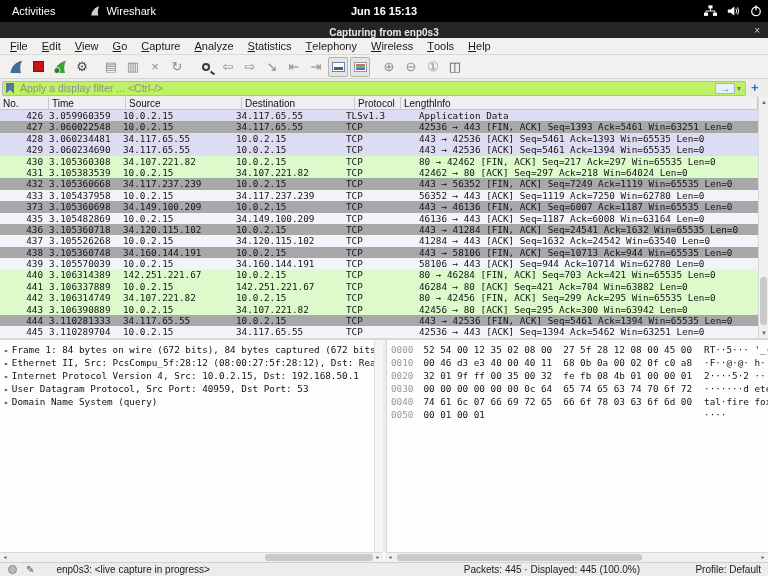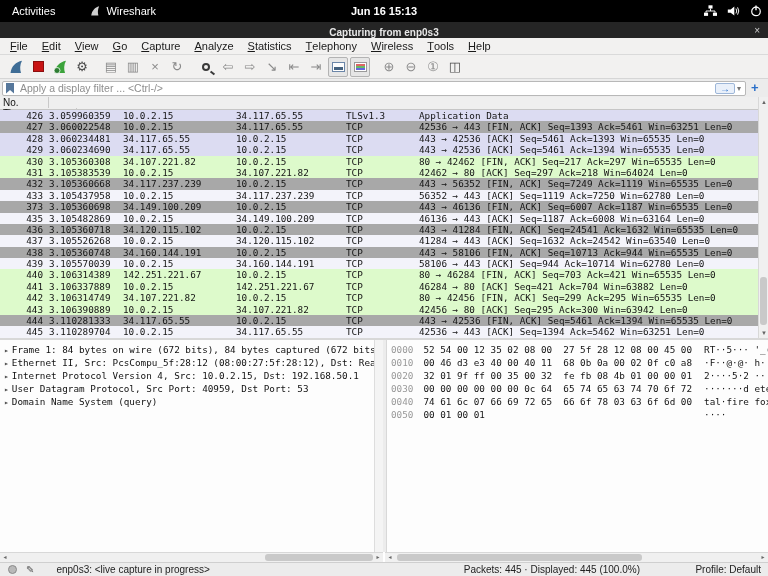--- a/index.html
+++ b/index.html
@@ -42,35 +42,35 @@
     transform:rotate(40deg);}
   .mini-screen{position:relative;width:13px;height:10px;border:1px solid #6b86a8;background:#fdfdfd;}
   .mini-screen::after{content:"";position:absolute;left:1px;right:1px;bottom:1px;height:3px;background:#44617e;}
   .mini-colors{width:13px;height:10px;border:1px solid #9a9a9a;background:#fff;display:flex;
     flex-direction:column;justify-content:space-between;padding:1px;}
   .mini-colors i{display:block;height:2px;}
 
   
   .filter-bar{position:absolute;left:0;top:79px;width:768px;height:18px;background:#ececec;
     display:flex;align-items:center;padding:0 2px;}
-  .filter-input-wrap{position:relative;flex:0 0 744px;height:15px;background:#ffffff;border:1px solid #b8b8b8;
+  .filter-input-wrap{position:relative;flex:0 0 744px;height:15px;background:#bef264;border:1px solid #b8b8b8;
     border-radius:2px;display:flex;align-items:center;}
   .bookmark{width:8px;height:11px;margin:0 4px 0 3px;background:#56779b;
     clip-path:polygon(0 0,100% 0,100% 100%,50% 68%,0 100%);}
   .filter-input{flex:1;border:none;outline:none;font-size:10.5px;color:#333;background:transparent;
     font-family:"Liberation Sans",sans-serif;height:13px;}
   .filter-input::placeholder{color:#8e8e8e;}
   .apply-btn{width:20px;height:11px;background:#e9f0fa;border:1px solid #9db6d8;border-radius:2px;
     color:#2a6fc9;font-size:10px;line-height:9px;text-align:center;font-weight:bold;}
   .fcaret{color:#777;font-size:8px;padding:0 4px 0 2px;}
   .plus-btn{margin-left:5px;color:#2a6fc9;font-size:13px;font-weight:bold;line-height:14px;}
 
   
   .plist-header{position:absolute;left:0;top:97px;width:758px;height:13px;background:#efefef;
-    border-bottom:1px solid #c6c6c6;display:flex;font-size:10px;color:#111;flex-direction:column;}
+    border-bottom:1px solid #c6c6c6;display:flex;font-size:10px;color:#111;}
   .plist-header span{border-right:1px solid #c9c9c9;display:flex;align-items:center;padding-left:3px;}
   .packet-rows{position:absolute;left:0;top:110px;width:758px;height:228px;overflow:hidden;
     font-family:"DejaVu Sans Mono",monospace;font-size:9.3px;color:#141414;}
   .prow{display:flex;height:11.4px;line-height:11.5px;white-space:nowrap;overflow:hidden;justify-content:space-between;}
   .pc{overflow:hidden;flex-shrink:0;}
   .pc-no{width:46px;text-align:right;padding-right:3px;}
   .pc-time{width:74px;padding-left:3px;}
   .pc-src{width:113px;padding-left:3px;}
   .pc-dst{width:110px;padding-left:3px;}
   .pc-proto{width:43px;padding-left:3px;}

